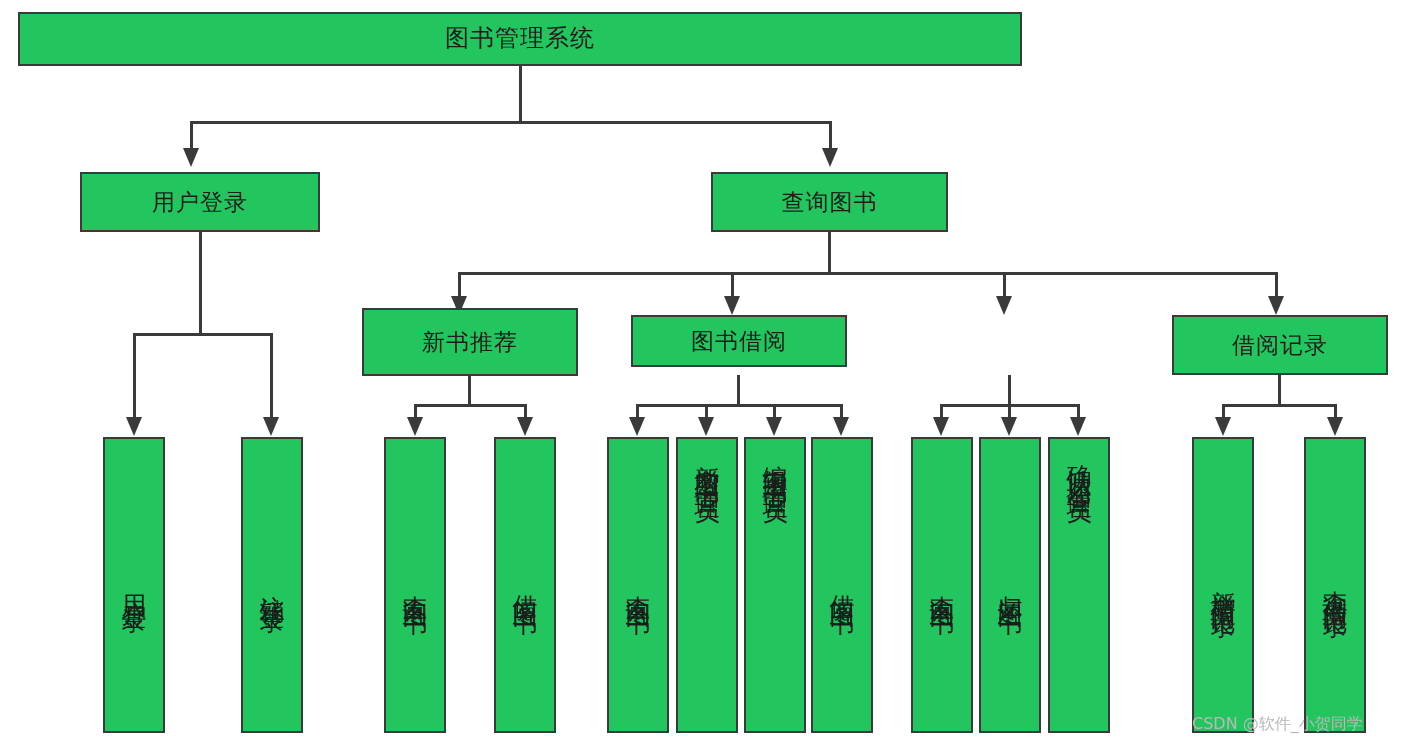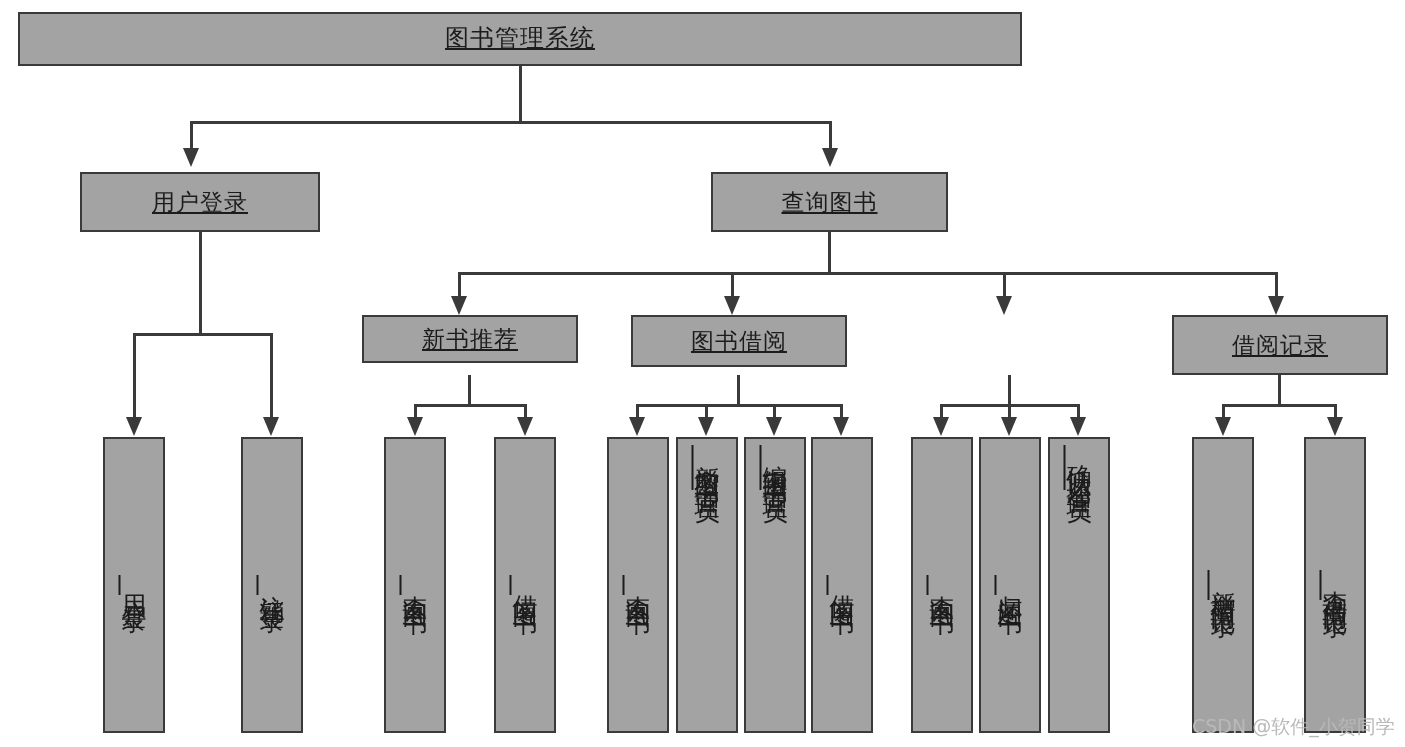--- a/index.html
+++ b/index.html
@@ -15,27 +15,26 @@
     position: relative;
     width: 1405px;
     height: 747px;
     background: #ffffff;
     overflow: hidden;
   }
   
   .node {
     position: absolute;
     box-sizing: border-box;
-    background: #a3a3a3;
+    background: #22c55e;
     border: 2px solid #3a3a3a;
     display: flex;
     align-items: center;
     justify-content: center;
     color: #1c1c1c;
-    text-decoration: underline;
   }
   .node.horiz {
     font-size: 23px;
     letter-spacing: 1px;
     line-height: 1.15;
   }
   .node.root {
     font-size: 24px;
   }
   
@@ -71,21 +70,21 @@
     width: 0;
     height: 0;
     border-left: 8px solid transparent;
     border-right: 8px solid transparent;
     border-top: 19px solid #3a3a3a;
   }
   
   .watermark {
     position: absolute;
     color: #b9b9b9;
-    font-size: 19px;
+    font-size: 16px;
     white-space: nowrap;
     user-select: none;
   }
 </style>
 </head>
 <body>
 
 <div id="canvas">
 
   <div class="node horiz root" style="left:18px; top:12px; width:1004px; height:54px;">
@@ -123,21 +122,21 @@
 
   <div class="edge v" style="left:731px; top:272px; width:3px; height:26px;"></div>
   <div class="arrow" style="left:724px; top:296px;"></div>
 
   <div class="edge v" style="left:1003px; top:272px; width:3px; height:26px;"></div>
   <div class="arrow" style="left:996px; top:296px;"></div>
 
   <div class="edge v" style="left:1275px; top:272px; width:3px; height:26px;"></div>
   <div class="arrow" style="left:1268px; top:296px;"></div>
 
-  <div class="node horiz" style="left:362px; top:315px; width:216px; height:48px;">
+  <div class="node horiz" style="left:362px; top:308px; width:216px; height:68px;">
     <span class="node-label">新书推荐</span>
   </div>
   <div class="node horiz" style="left:631px; top:315px; width:216px; height:52px;">
     <span class="node-label">图书借阅</span>
   </div>
   <div class="node horiz" style="left:1172px; top:315px; width:216px; height:60px;">
     <span class="node-label">借阅记录</span>
   </div>
 
   <div class="edge v" style="left:468px; top:375px; width:3px; height:31px;"></div>

